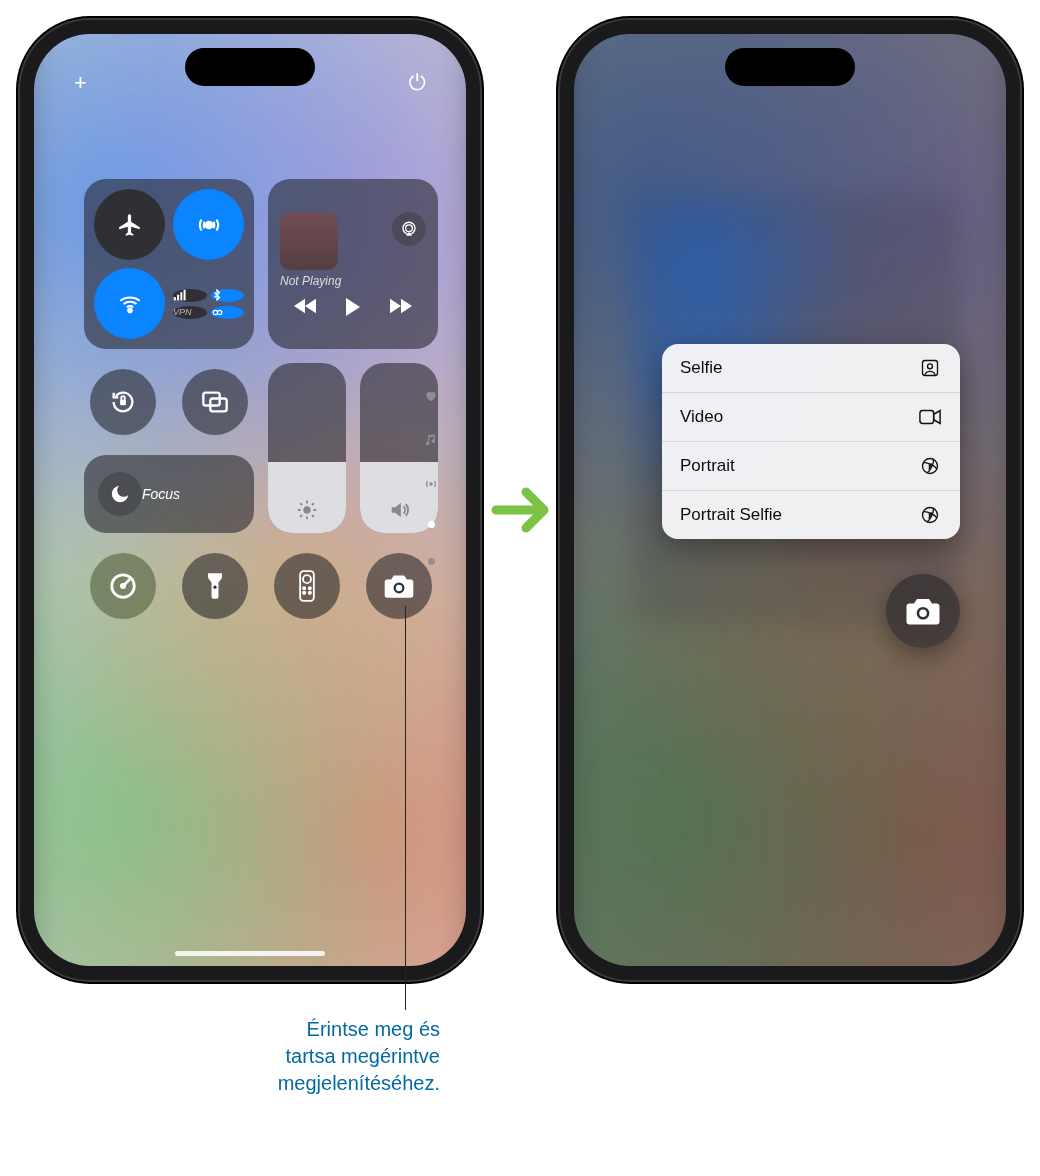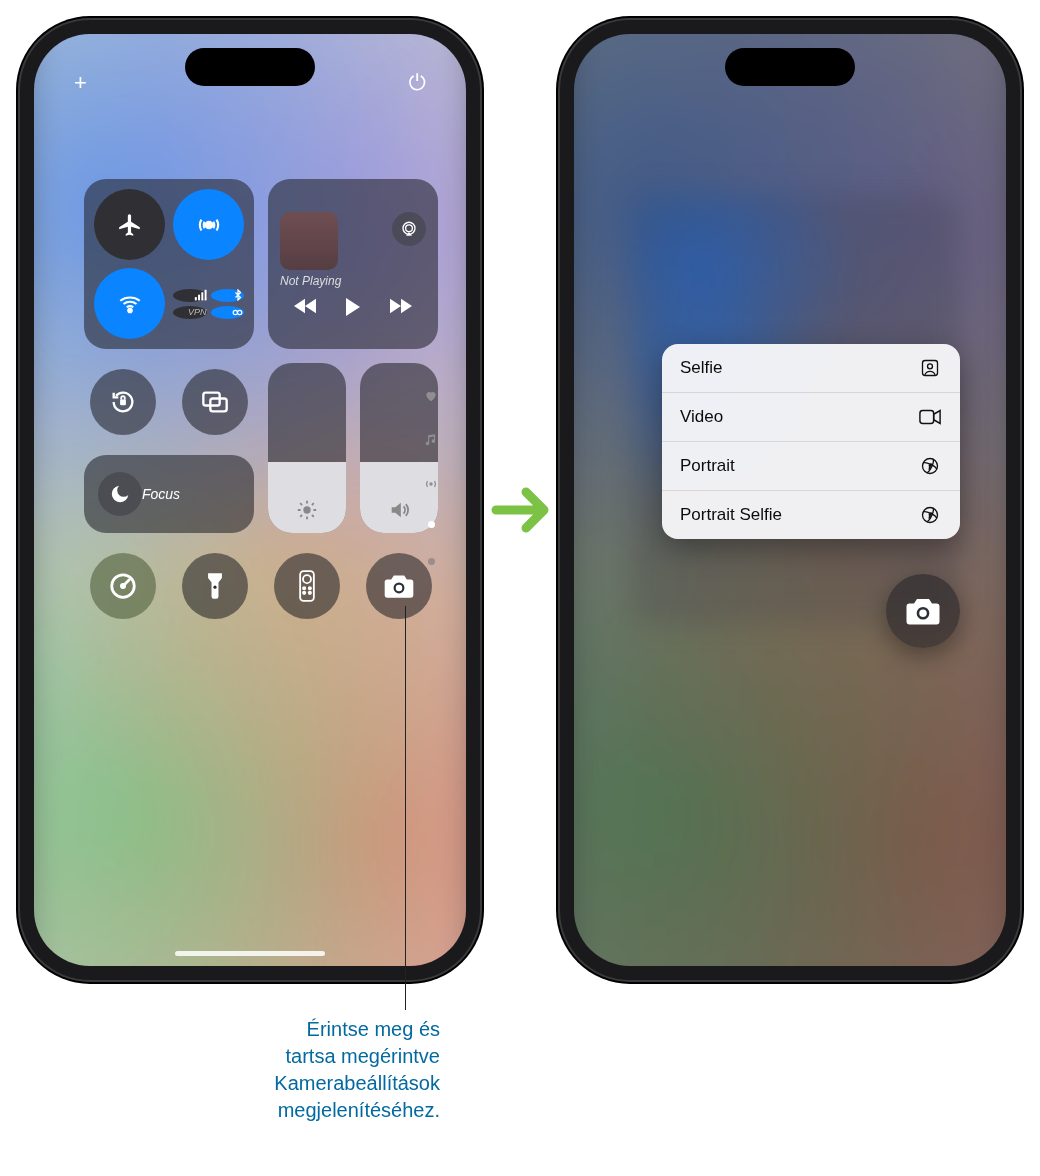--- a/index.html
+++ b/index.html
@@ -109,21 +109,21 @@
   .conn .mini.off  { background: #2f2f34; }
   .conn .aux {
     display: grid;
     grid-template-columns: 1fr 1fr;
     grid-template-rows: 1fr 1fr;
     gap: 4px;
   }
   .conn .aux .dot {
     border-radius: 50%;
     background: #2f2f34;
-    display: flex; align-items: center; justify-content: flex-end;
+    display: flex; align-items: center; justify-content: flex-start;
     font-size: 10px;
   }
   .conn .aux .dot.blue { background:#0a84ff; }
 
   .nowplaying {
     grid-column: 3 / span 2;
     grid-row: 1 / span 2;
     flex-direction: column;
     padding: 10px 12px;
     align-items: stretch;
@@ -542,15 +542,14 @@
 <div class="arrow">
   <svg width="70" height="60" viewBox="0 0 70 60" fill="none" stroke="#7cc244" stroke-width="9" stroke-linecap="round" stroke-linejoin="round">
       <path d="M6 30h46M36 12l18 18-18 18"></path>
     </svg>
 </div>
 
 <div class="callout-line"></div>
 <div class="callout-text">
   <div>Érintse meg és</div>
   <div>tartsa megérintve</div>
-  <div>Kamerabeállítások</div>
   <div>megjelenítéséhez.</div>
 </div>
 
 </body></html>

